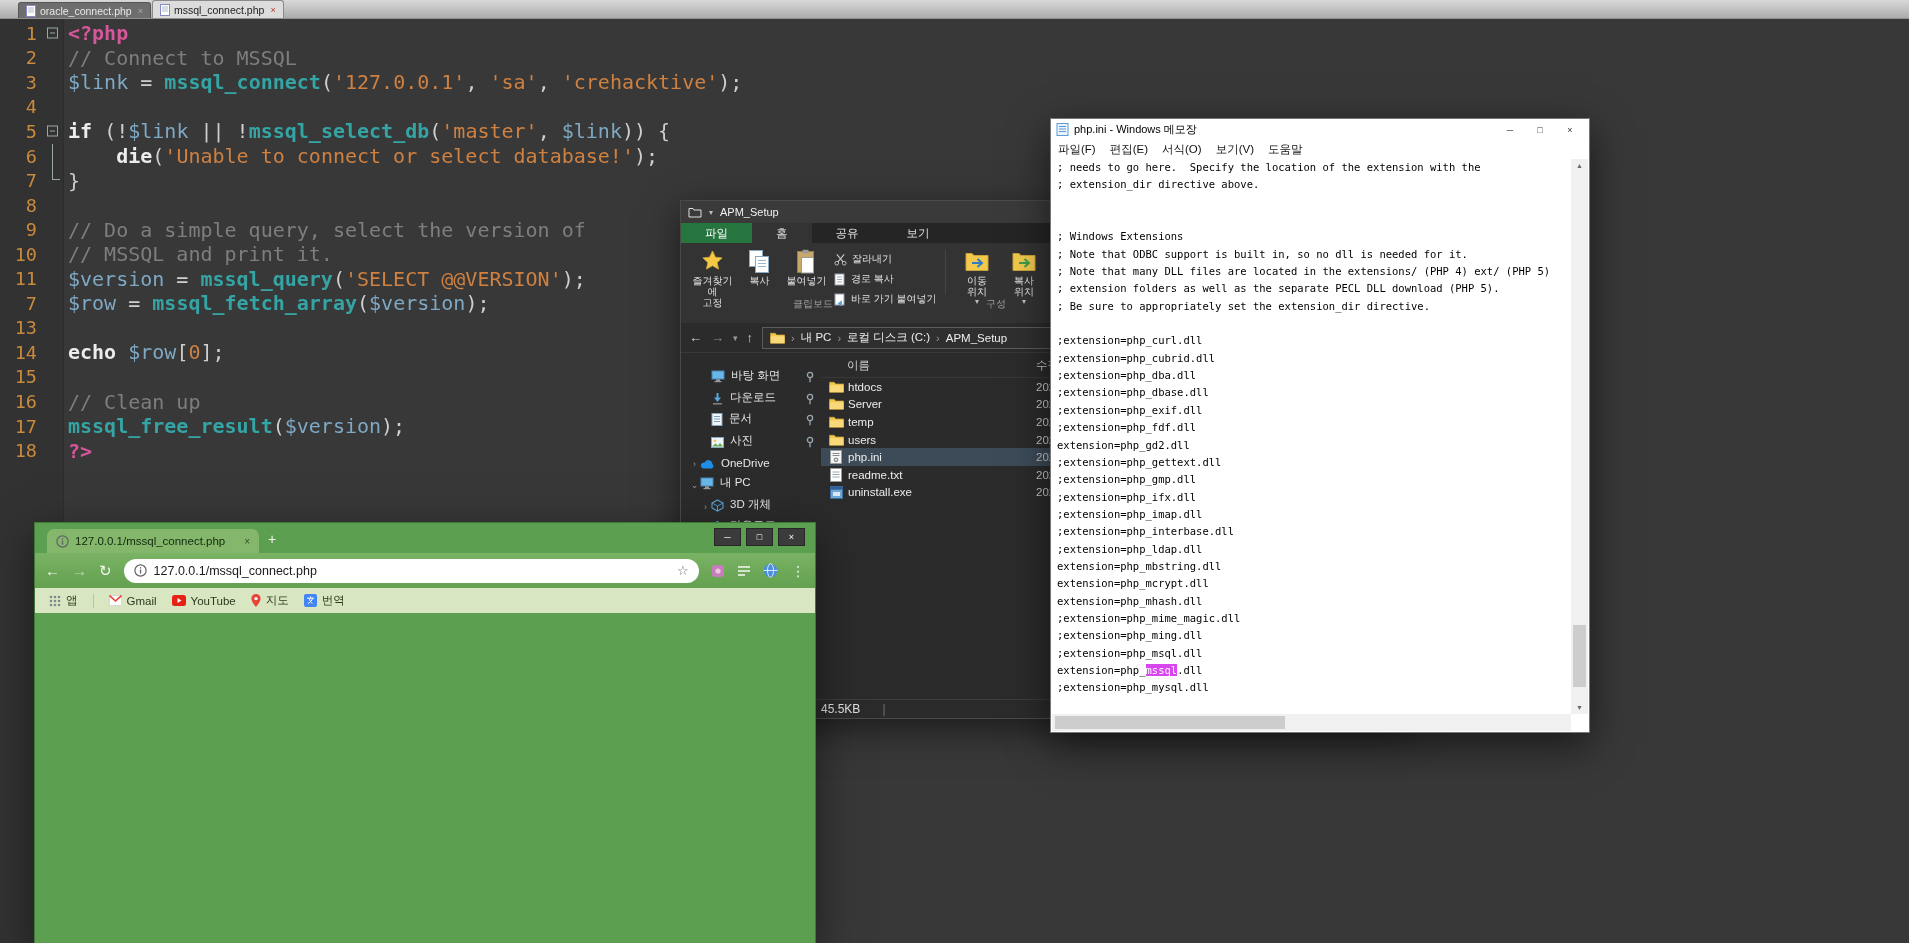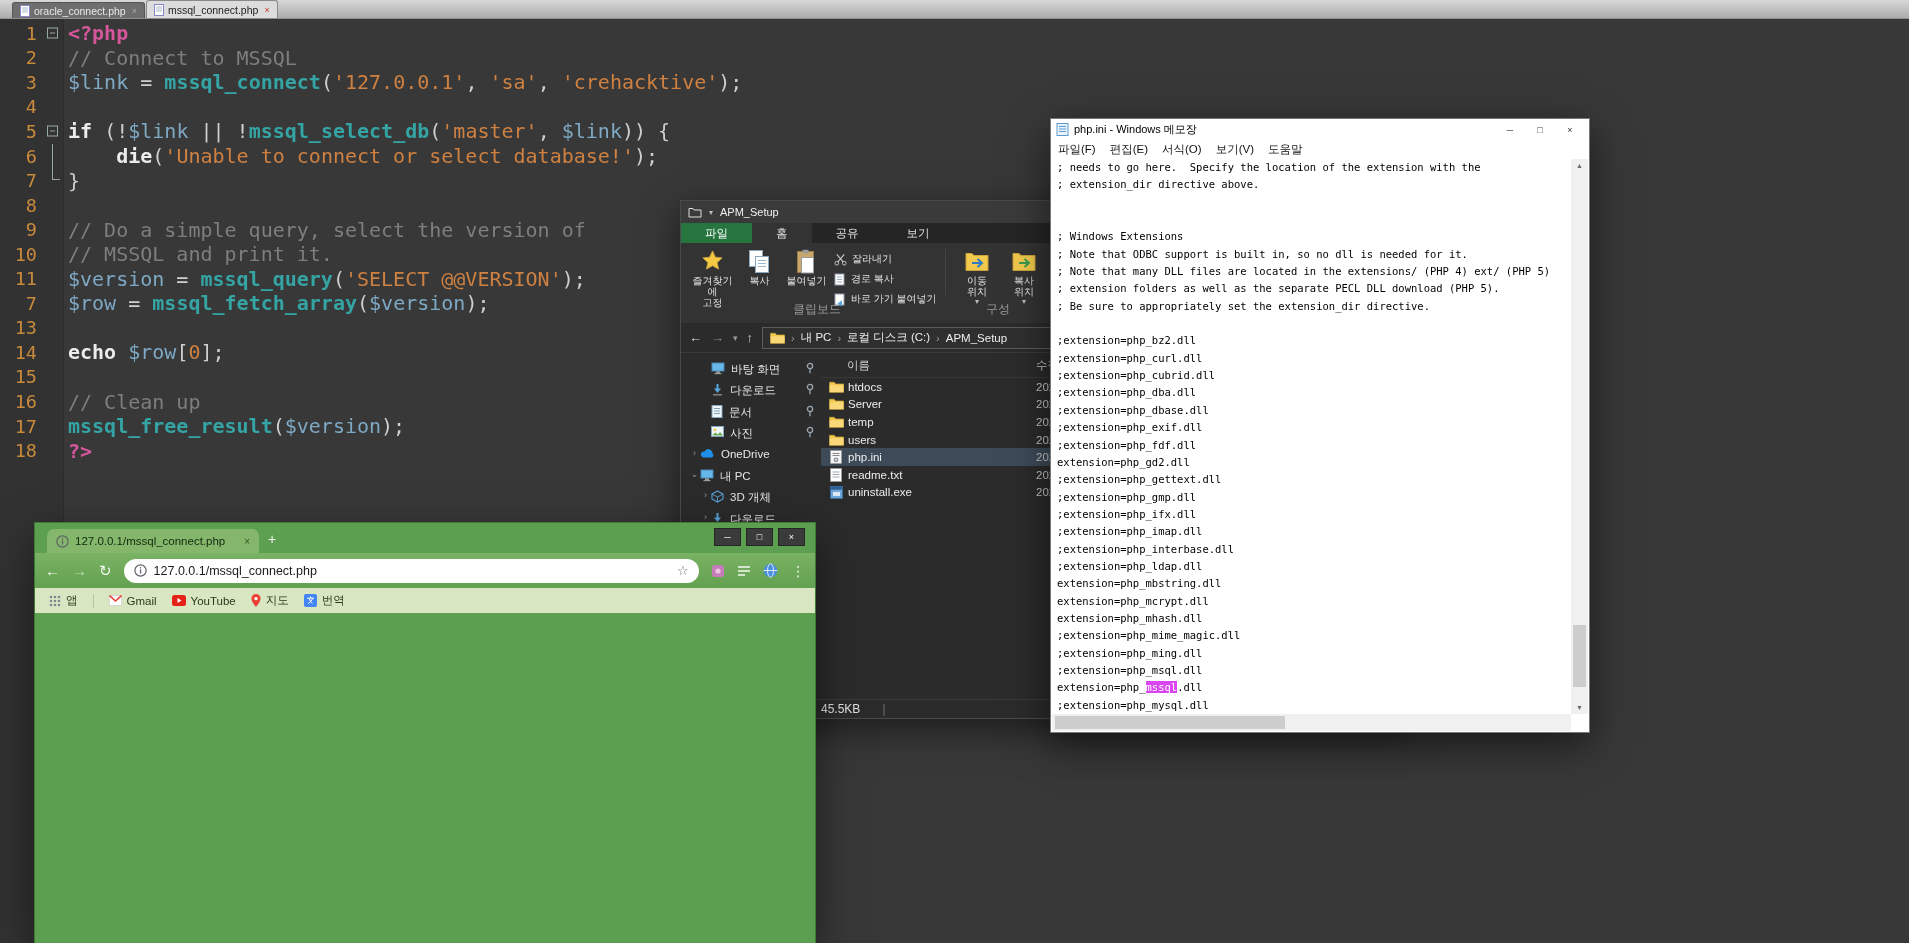--- a/index.html
+++ b/index.html
@@ -3,21 +3,21 @@
 <meta charset="utf-8">
 <style>
   *{margin:0;padding:0;box-sizing:border-box}
   html,body{width:1909px;height:943px;overflow:hidden;background:#383838;font-family:"Liberation Sans",sans-serif}
   .stage{position:relative;width:1909px;height:943px;overflow:hidden;background:#383838}
   .ic{display:inline-flex;align-items:center;justify-content:center;flex:none}
   .ic svg{display:block}
 
   
   .editor{position:absolute;inset:0}
-  .npp-tabbar{position:absolute;top:0;left:0;width:100%;height:19px;background:linear-gradient(#d8d8d8,#acacac);border-bottom:1px solid #8f8f8f;display:flex;align-items:flex-end;padding-left:12px}
+  .npp-tabbar{position:absolute;top:0;left:0;width:100%;height:19px;background:linear-gradient(#d8d8d8,#acacac);border-bottom:1px solid #8f8f8f;display:flex;align-items:flex-end;padding-left:18px}
   .npp-tab{height:16px;display:flex;align-items:center;gap:4px;padding:0 7px;font-size:10.5px;background:#6e6e6e;color:#e8e8e8;border:1px solid #565656;border-bottom:none;border-radius:3px 3px 0 0;margin-right:1px;white-space:nowrap}
   .npp-tab.active{height:18px;background:#dcdcdc;color:#222;border-color:#8a8a8a}
   .npp-close{font-size:9px;color:#aaa;margin-left:2px}
   .npp-tab.active .npp-close{color:#c0392b}
   .editor-body{position:absolute;top:19px;left:0;right:0;bottom:0}
   .gutter-bg{position:absolute;top:0;left:0;width:64px;height:100%;background:#323232;border-right:1px solid #2c2c2c}
   .code-line{position:absolute;left:0;width:100%;height:24.55px;display:flex;align-items:center;font-family:"DejaVu Sans Mono",monospace;font-size:20px;white-space:pre}
   .ln{width:43px;padding-right:6px;text-align:right;color:#c98a3c;font-size:18.5px;flex:none}
   .fold{width:20px;height:100%;position:relative;flex:none}
   .fm-box{position:absolute;left:4px;top:50%;transform:translateY(-50%);width:11px;height:11px;border:1px solid #98a8a8;background:#323232}
@@ -44,30 +44,30 @@
   .ex-rtab.active{background:#333}
   .ex-ribbon{height:80px;background:#333;position:relative;display:flex;padding:3px 2px 14px 8px}
   .bigbtns{display:flex}
   .bigbtn{width:47px;display:flex;flex-direction:column;align-items:center;gap:1px;padding-top:2px;color:#e2e2e2}
   .bigbtn .ic{height:26px}
   .bigbtn-label{font-size:10px;line-height:11px;text-align:center;white-space:pre-line}
   .dd{font-size:8px;color:#bbb;line-height:7px}
   .smallcol{display:flex;flex-direction:column;gap:2px;padding-top:4px;margin-left:4px}
   .smallbtn{display:flex;align-items:center;gap:5px;height:18px;font-size:10px;color:#e2e2e2;white-space:nowrap}
   .ex-sep{width:1px;background:#454545;margin:3px 8px 14px 8px}
-  .grouplabel{position:absolute;bottom:5px;font-size:12px;color:#9b9b9b}
+  .grouplabel{position:absolute;bottom:12px;font-size:10px;color:#9b9b9b}
   .ex-address{height:30px;background:#2b2b2b;border-bottom:1px solid #3a3a3a;display:flex;align-items:center;gap:9px;padding:0 8px}
   .navg{font-size:13px;color:#d8d8d8}
   .navg.dim{color:#8a8a8a}
   .navg.small{font-size:9px;color:#9a9a9a}
   .addr-box{flex:1;height:22px;background:#2f2f2f;border:1px solid #5c5c5c;display:flex;align-items:center;gap:6px;padding:0 7px;font-size:11.5px;color:#eee;white-space:nowrap;overflow:hidden}
   .crumb-sep{color:#9a9a9a;font-size:11px}
   .ex-main{position:absolute;top:152px;left:0;right:0;bottom:19px;display:flex;overflow:hidden}
   .ex-side{width:140px;flex:none;padding-top:9px;overflow:hidden}
-  .side-item{height:21.4px;display:flex;align-items:flex-start;font-size:11.5px;color:#e6e6e6;white-space:nowrap}
+  .side-item{height:21.4px;display:flex;align-items:flex-end;font-size:11.5px;color:#e6e6e6;white-space:nowrap}
   .chev{width:11px;color:#9a9a9a;font-size:9px;text-align:center;flex:none}
   .side-item .ic{margin-right:6px}
   .pin{margin-left:auto;margin-right:12px}
   .ex-files{flex:1;position:relative;overflow:hidden}
   .fhead{height:25px;display:flex;align-items:flex-end;padding-bottom:4px;font-size:11.5px;color:#d0d0d0;border-bottom:1px solid #383838}
   .fh-name{width:215px;padding-left:26px}
   .fh-date{white-space:nowrap}
   .frow{height:17.6px;display:flex;align-items:center;font-size:11.5px;color:#ececec}
   .frow.selected{background:#3d4b59}
   .frow .ic{width:16px;margin-left:7px}
@@ -563,21 +563,20 @@
         <div class="np-line">; needs to go here.  Specify the location of the extension with the</div>
         <div class="np-line">; extension_dir directive above.</div>
         <div class="np-line"></div>
         <div class="np-line"></div>
         <div class="np-line">; Windows Extensions</div>
         <div class="np-line">; Note that ODBC support is built in, so no dll is needed for it.</div>
         <div class="np-line">; Note that many DLL files are located in the extensions/ (PHP 4) ext/ (PHP 5)</div>
         <div class="np-line">; extension folders as well as the separate PECL DLL download (PHP 5).</div>
         <div class="np-line">; Be sure to appropriately set the extension_dir directive.</div>
         <div class="np-line"></div>
-        <div class="np-line">;extension=php_bz2.dll</div>
         <div class="np-line">;extension=php_curl.dll</div>
         <div class="np-line">;extension=php_cubrid.dll</div>
         <div class="np-line">;extension=php_dba.dll</div>
         <div class="np-line">;extension=php_dbase.dll</div>
         <div class="np-line">;extension=php_exif.dll</div>
         <div class="np-line">;extension=php_fdf.dll</div>
         <div class="np-line">extension=php_gd2.dll</div>
         <div class="np-line">;extension=php_gettext.dll</div>
         <div class="np-line">;extension=php_gmp.dll</div>
         <div class="np-line">;extension=php_ifx.dll</div>

